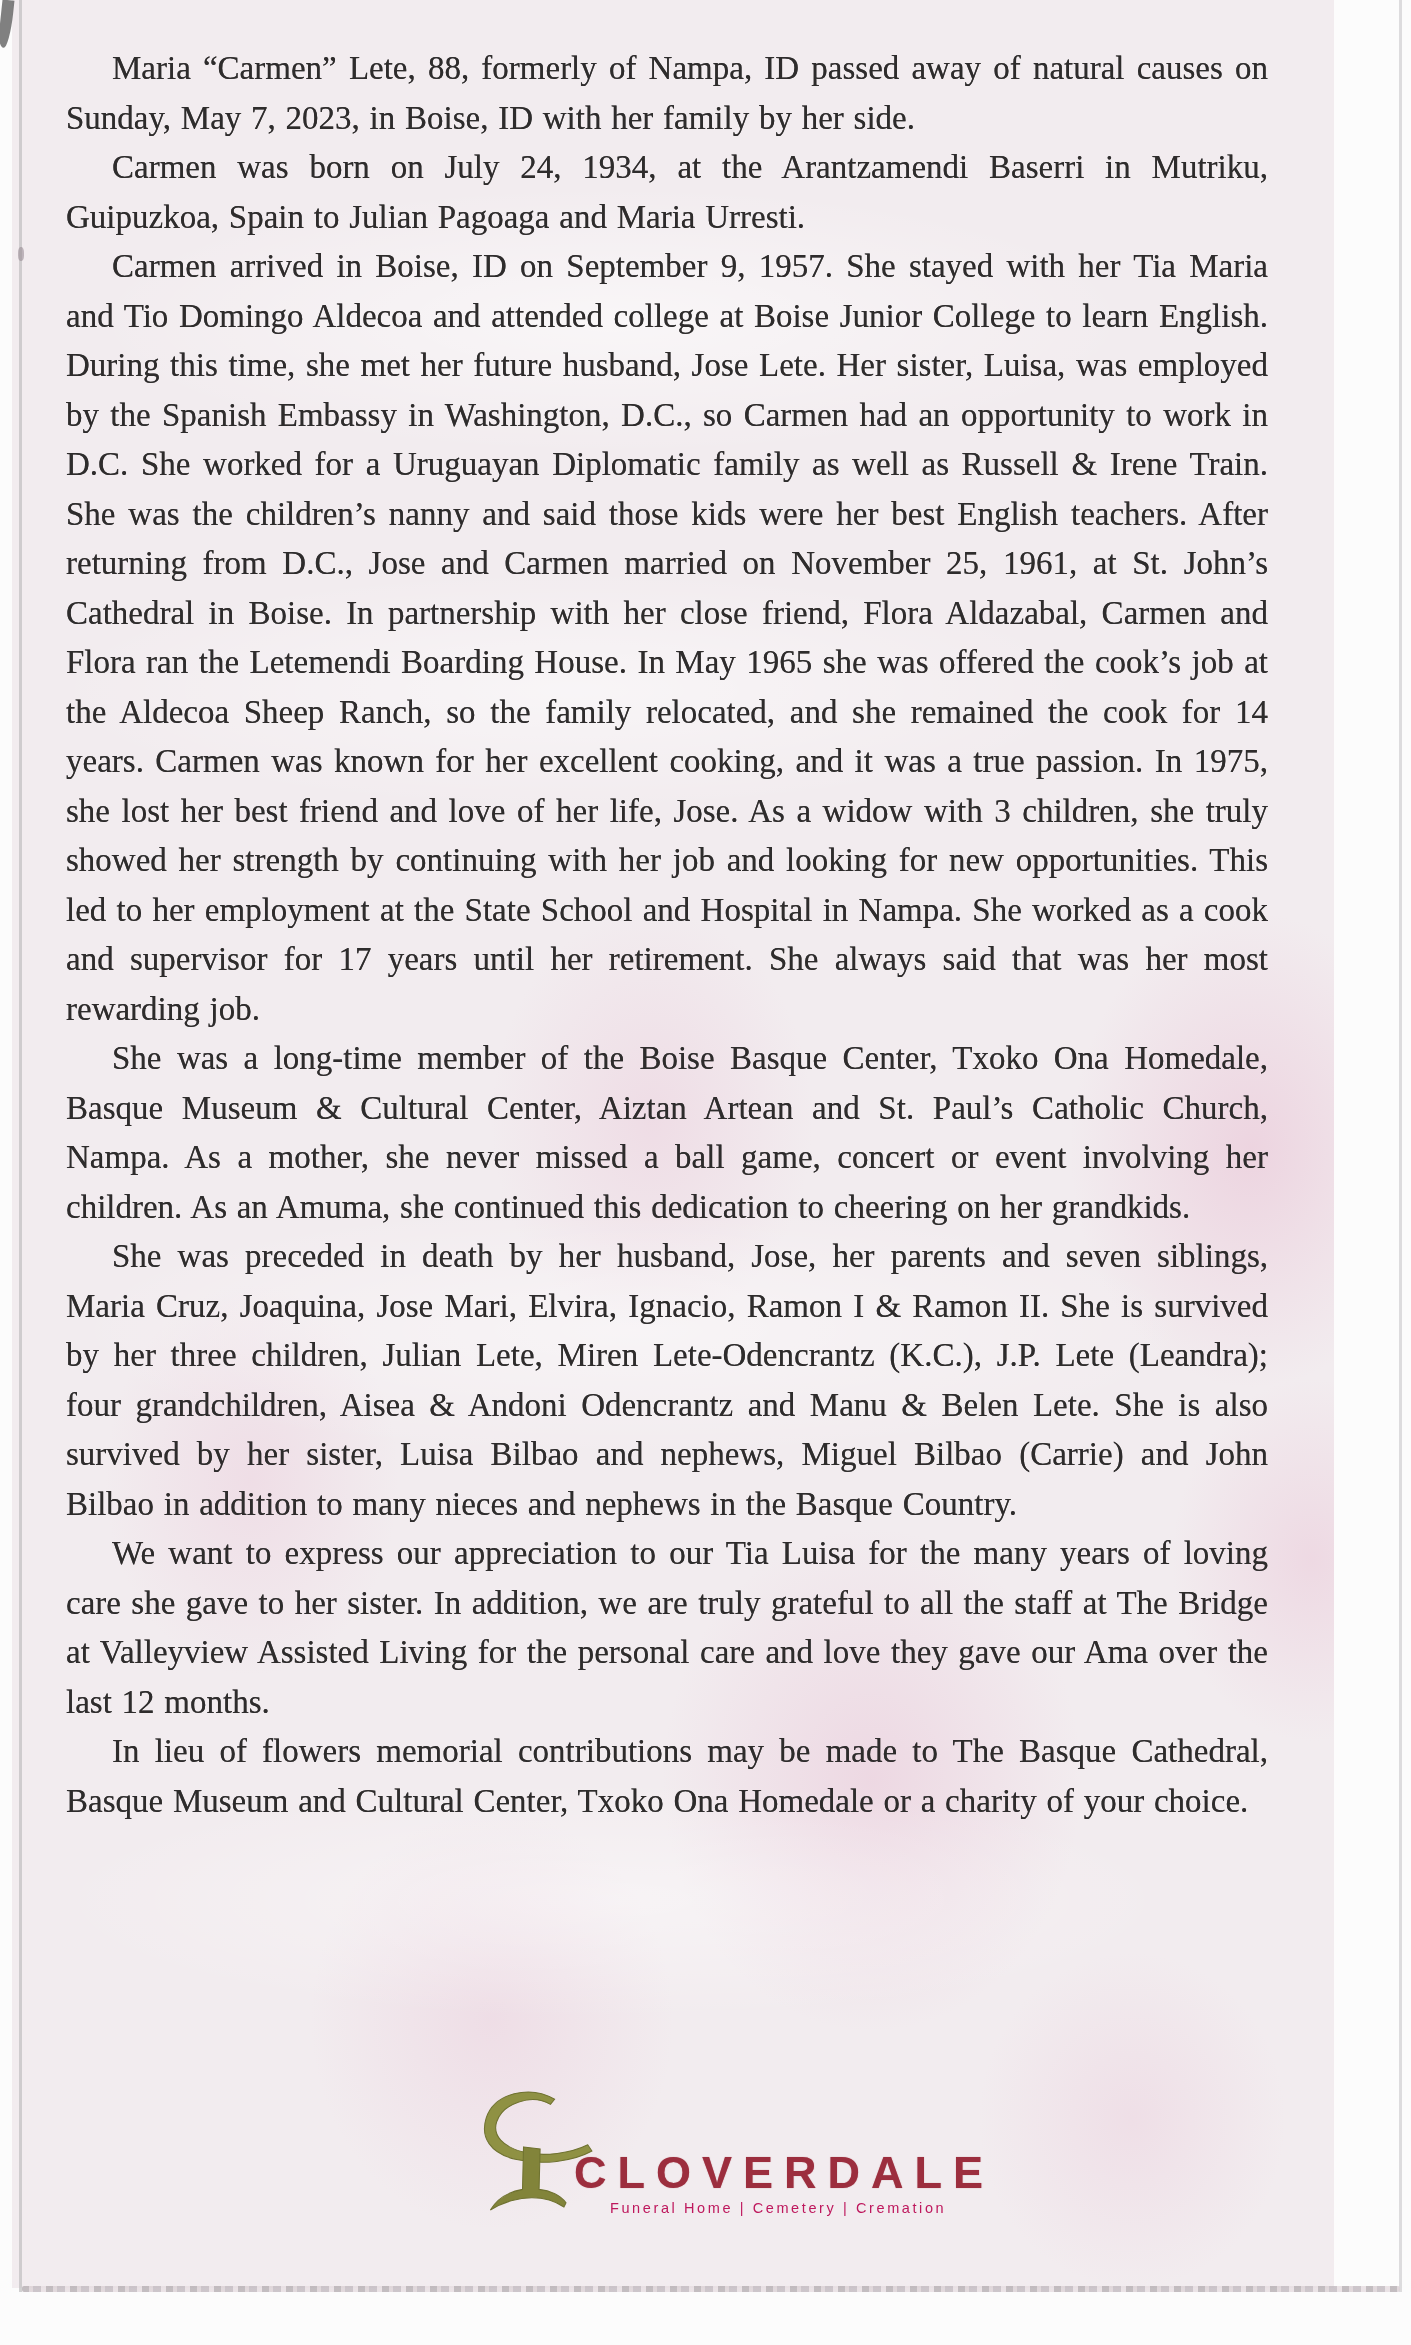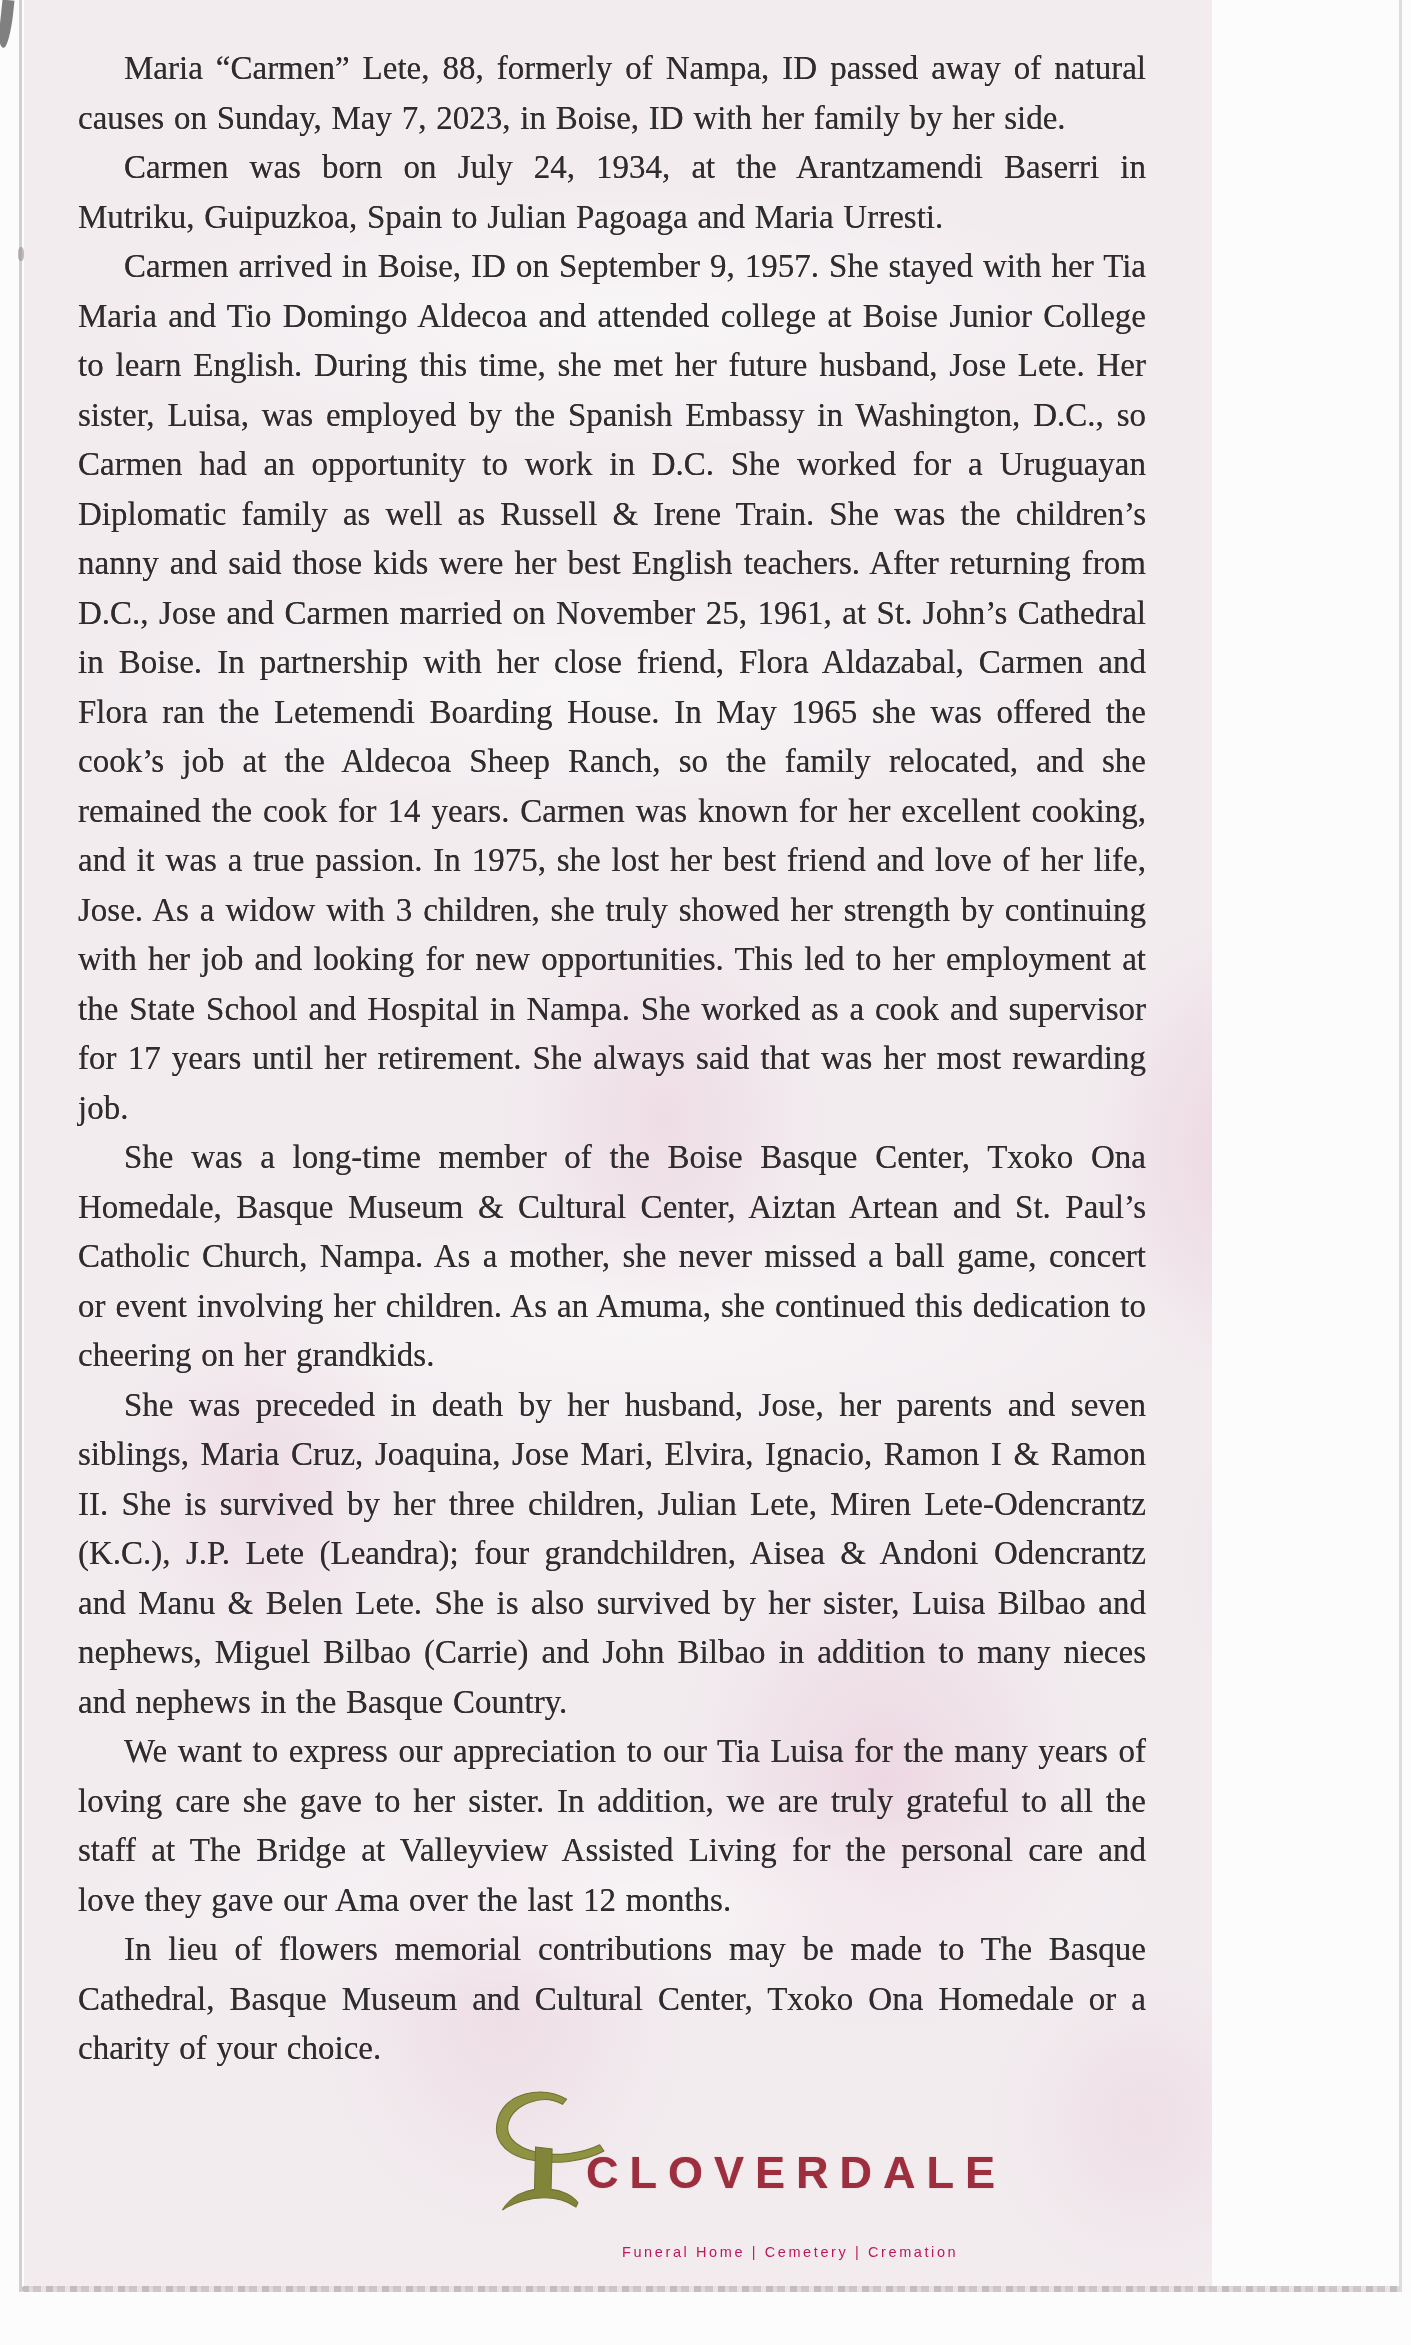--- a/index.html
+++ b/index.html
@@ -14,21 +14,21 @@
   .scan-bed{position:absolute;inset:0;background:#fcfcfc;}
   .edge-left-line{position:absolute;left:19px;top:0;width:3px;height:2292px;background:#c6c4c6;opacity:.8;}
   .edge-corner-mark{position:absolute;left:0;top:0;width:12px;height:48px;background:#6a6a6a;border-radius:0 0 60% 60%/0 0 90% 40%;transform:rotate(6deg);opacity:.85;}
   .edge-speck{position:absolute;left:18px;top:247px;width:6px;height:14px;background:#9a8e96;opacity:.6;border-radius:40%;}
   .edge-right-line{position:absolute;left:1399px;top:0;width:3px;height:2292px;background:#dddcde;}
   .edge-bottom{position:absolute;left:22px;top:2286px;width:1378px;height:6px;
     background:repeating-linear-gradient(90deg,#b9b2b6 0 7px,#dcd2d6 7px 11px,#c4bcc2 11px 19px,#e7dee2 19px 24px);
     opacity:.85;border-radius:2px;}
   
   .paper{
-    position:absolute;left:24px;top:0;width:1188px;height:2288px;
+    position:absolute;left:12px;top:0;width:1322px;height:2288px;
     background:#f2ecef;
   }
   .paper::before{ 
     content:"";position:absolute;inset:0;pointer-events:none;
     background:
       radial-gradient(260px 340px at 1240px 1150px, rgba(228,173,199,.38), rgba(228,173,199,0) 70%),
       radial-gradient(200px 260px at 1300px 1560px, rgba(228,173,199,.30), rgba(228,173,199,0) 70%),
       radial-gradient(230px 300px at 640px 1120px,  rgba(230,180,204,.28), rgba(230,180,204,0) 70%),
       radial-gradient(210px 280px at 240px 1480px,  rgba(230,180,204,.26), rgba(230,180,204,0) 70%),
       radial-gradient(300px 360px at 860px 1780px,  rgba(226,170,198,.30), rgba(226,170,198,0) 70%),
@@ -48,21 +48,21 @@
     margin:44px 66px 0 54px;
     color:#2e2c2c;
     font-size:33px;line-height:49.5px;
     text-align:justify;
     text-shadow:0 0 .6px rgba(46,44,44,.75);
   }
   .text-block p{margin:0;text-indent:46px;word-spacing:1.5px;}
   
   .logo{position:absolute;left:468px;top:2088px;z-index:3;display:flex;align-items:flex-start;}
   .logo-tree{width:114px;height:124px;flex:0 0 auto;}
-  .logo-text{margin-left:-20px;padding-top:62px;display:flex;flex-direction:column;gap:44px;}
+  .logo-text{margin-left:-20px;padding-top:62px;display:flex;flex-direction:column;}
   .brand{
     font-family:"Liberation Sans", sans-serif;
     font-size:45px;font-weight:bold;letter-spacing:11px;
     color:#9c2e3e;line-height:46px;white-space:nowrap;
     text-shadow:0 0 1px rgba(156,46,62,.6);
   }
   .tagline{
     font-family:"Liberation Sans", sans-serif;
     font-size:14.5px;letter-spacing:2.6px;color:#be185d;
     margin-top:4px;margin-left:36px;white-space:nowrap;

